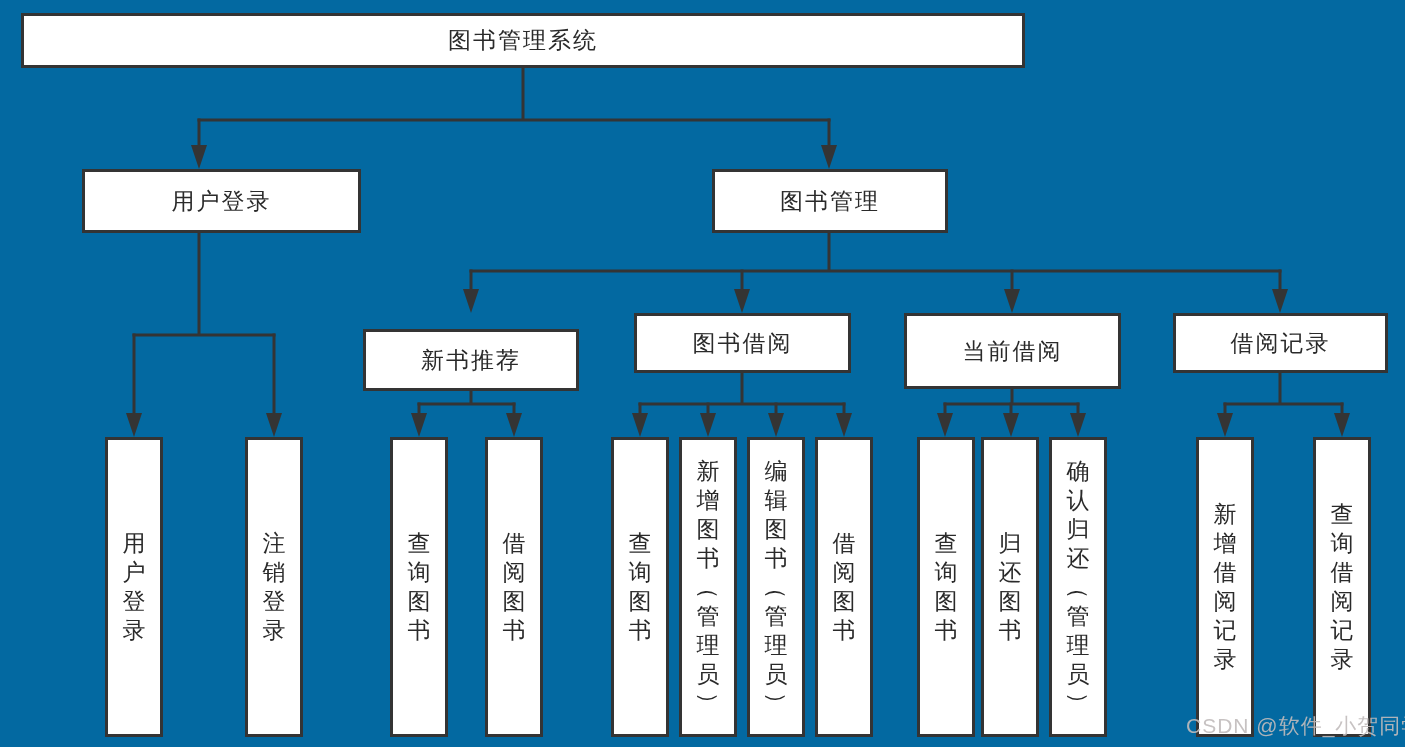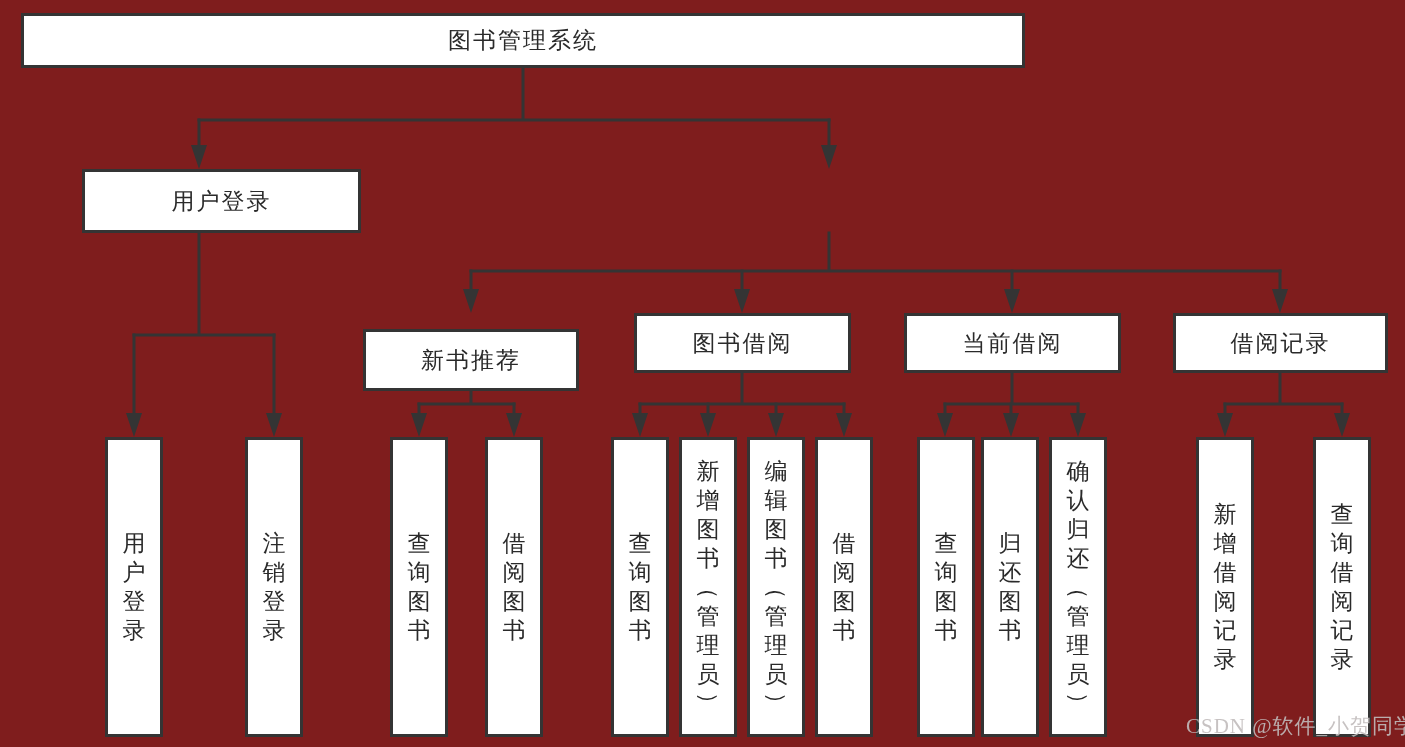--- a/index.html
+++ b/index.html
@@ -1,20 +1,20 @@
 <!DOCTYPE html>
 <html><head>
 <meta charset="utf-8">
 <style>
   html,body{margin:0;padding:0;background:#ffffff;}
   #stage{
     position:relative;
     width:1405px;height:747px;
-    background:#7f1d1d;
-    font-family:Liberation Serif, serif;
+    background:#0369a1;
+    font-family:Liberation Sans, sans-serif;
     overflow:hidden;
   }
   #connectors{position:absolute;left:0;top:0;width:1405px;height:747px;}
   #connectors path{stroke:#343434;stroke-width:3;fill:none;stroke-linecap:square;}
   #connectors polygon{fill:#343434;stroke:none;}
   .node{
     position:absolute;
     box-sizing:border-box;
     border:3px solid #343434;
     background:#ffffff;
@@ -115,28 +115,31 @@
       <polygon points="1334,413 1350,413 1342,437"></polygon>
     </svg>
 
   <div class="node" style="left:21px;top:13px;width:1004px;height:55px;">
     <span class="h-label">图书管理系统</span>
   </div>
 
   <div class="node" style="left:82px;top:169px;width:279px;height:64px;">
     <span class="h-label">用户登录</span>
   </div>
+  <div class="node" style="left:712px;top:169px;width:236px;height:64px;">
+    <span class="h-label">图书管理</span>
+  </div>
 
   <div class="node" style="left:363px;top:313px;width:216px;height:62px;margin-top:16px;">
     <span class="h-label">新书推荐</span>
   </div>
   <div class="node" style="left:634px;top:313px;width:217px;height:60px;">
     <span class="h-label">图书借阅</span>
   </div>
-  <div class="node" style="left:904px;top:313px;width:217px;height:60px;">
+  <div class="node" style="left:904px;top:313px;width:217px;height:76px;">
     <span class="h-label">当前借阅</span>
   </div>
   <div class="node" style="left:1173px;top:313px;width:215px;height:60px;align-items:center;">
     <span class="h-label">借阅记录</span>
   </div>
 
   <div class="node leaf" style="left:105px;">
     <span class="v-label">
         <span class="vchar">用</span>
         <span class="vchar">户</span>

